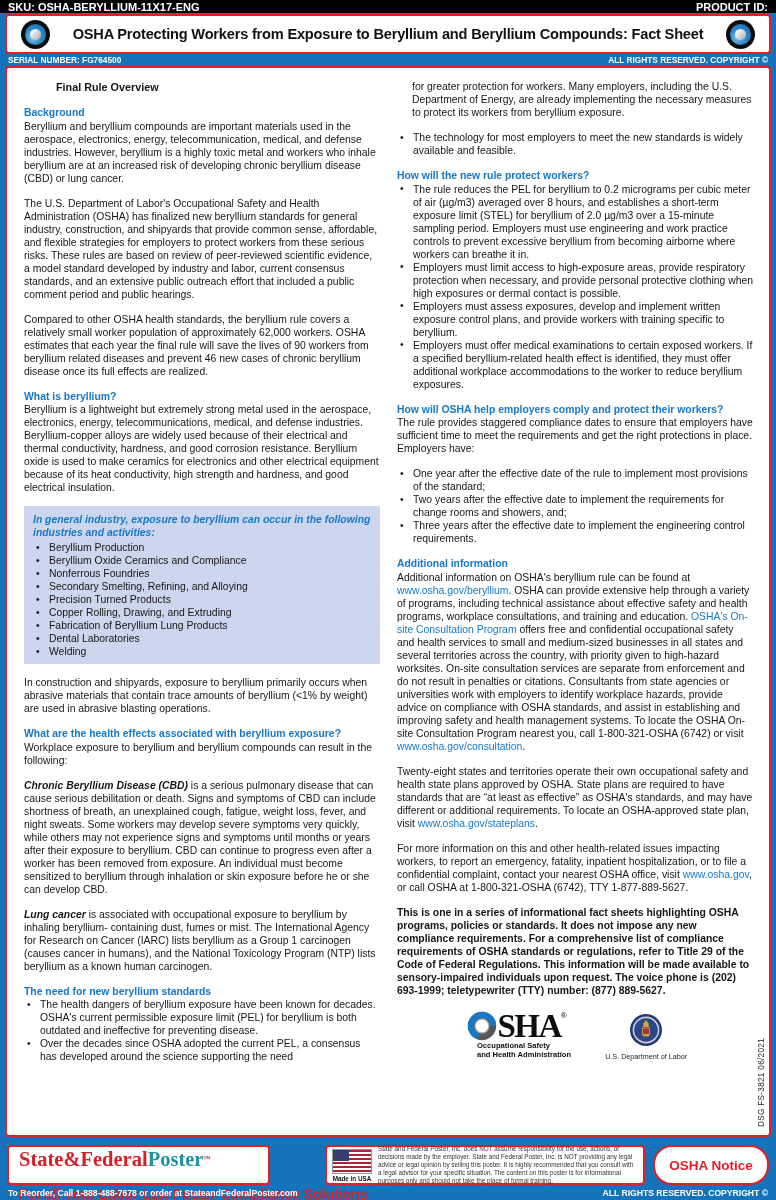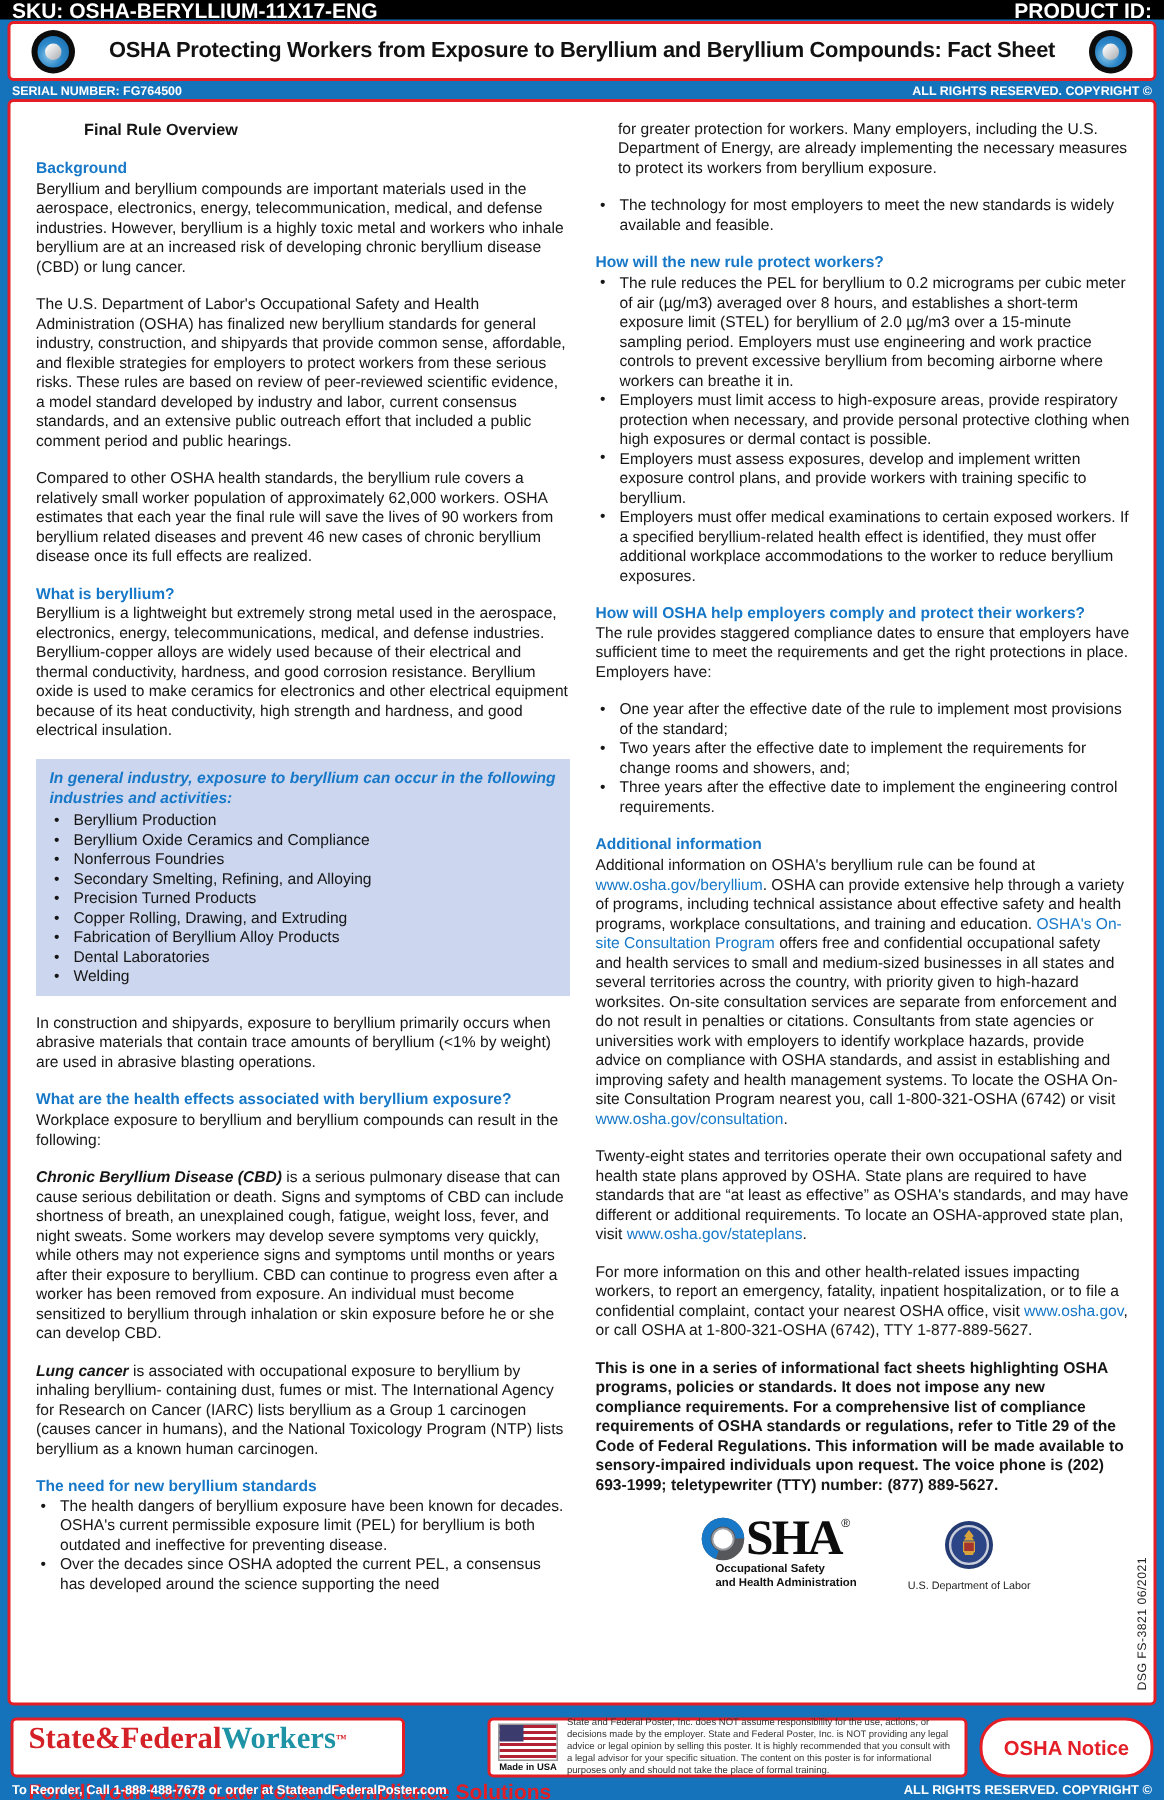--- a/index.html
+++ b/index.html
@@ -7,21 +7,21 @@
     width:776px; height:1200px;
     background:#1473bb;
     font-family:"Liberation Sans", sans-serif;
     position:relative;
     -webkit-font-smoothing:antialiased;
   }
   
   .topbar {
     height:13px; background:#000; color:#fff;
     display:flex; justify-content:space-between; align-items:center;
-    font-size:14px; font-weight:bold; padding:0 8px;gap:47px;
+    font-size:11px; font-weight:bold; padding:0 8px;gap:47px;
   }
   
   .header {
     margin:1px 5px 0 5px; background:#fff;
     border:2.5px solid #e31e26; border-radius:4px;
     height:40px; box-sizing:border-box;
     display:flex; align-items:center; justify-content:space-between;
     padding:0 14px;
   }
   .header-title {
@@ -140,21 +140,21 @@
         <p>Beryllium is a lightweight but extremely strong metal used in the aerospace, electronics, energy, telecommunications, medical, and defense industries. Beryllium-copper alloys are widely used because of their electrical and thermal conductivity, hardness, and good corrosion resistance. Beryllium oxide is used to make ceramics for electronics and other electrical equipment because of its heat conductivity, high strength and hardness, and good electrical insulation.</p>
         <div class="infobox">
           <div class="box-heading">In general industry, exposure to beryllium can occur in the following industries and activities:</div>
           <ul class="bullets">
             <li>Beryllium Production</li>
             <li>Beryllium Oxide Ceramics and Compliance</li>
             <li>Nonferrous Foundries</li>
             <li>Secondary Smelting, Refining, and Alloying</li>
             <li>Precision Turned Products</li>
             <li>Copper Rolling, Drawing, and Extruding</li>
-            <li>Fabrication of Beryllium Alloy Products</li>
+            <li>Fabrication of Beryllium Lung Products</li>
             <li>Dental Laboratories</li>
             <li>Welding</li>
           </ul>
         </div>
         <p>In construction and shipyards, exposure to beryllium primarily occurs when abrasive materials that contain trace amounts of beryllium (&lt;1% by weight) are used in abrasive blasting operations.</p>
         <div class="sec-heading">What are the health effects associated with beryllium exposure?</div>
         <p>Workplace exposure to beryllium and beryllium compounds can result in the following:</p>
         <p><span class="seg-bi">Chronic Beryllium Disease (CBD)</span><span> is a serious pulmonary disease that can cause serious debilitation or death. Signs and symptoms of CBD can include shortness of breath, an unexplained cough, fatigue, weight loss, fever, and night sweats. Some workers may develop severe symptoms very quickly, while others may not experience signs and symptoms until months or years after their exposure to beryllium. CBD can continue to progress even after a worker has been removed from exposure. An individual must become sensitized to beryllium through inhalation or skin exposure before he or she can develop CBD.</span></p>
         <p><span class="seg-bi">Lung cancer</span><span> is associated with occupational exposure to beryllium by inhaling beryllium- containing dust, fumes or mist. The International Agency for Research on Cancer (IARC) lists beryllium as a Group 1 carcinogen (causes cancer in humans), and the National Toxicology Program (NTP) lists beryllium as a known human carcinogen.</span></p>
         <div class="sec-heading">The need for new beryllium standards</div>
@@ -217,21 +217,21 @@
       </div>
     </div>
   </div>
   <div class="side-code">DSG  FS-3821    06/2021</div>
 </div>
 
 <div class="footer">
   <div class="footer-boxes">
     <div class="fbox brand-box">
       <div class="brand-line">
-        <span class="brand-red">State&amp;Federal</span><span class="brand-teal">Workers</span><span class="brand-tm">™</span>
+        <span class="brand-red">State&amp;Federal</span><span class="brand-teal">Poster</span><span class="brand-tm">™</span>
       </div>
       <div class="brand-tagline">For all your Labor Law Poster Compliance Solutions</div>
     </div>
     <div class="fbox legal-box">
       <div class="flag-wrap">
         <div class="flag">
             <div class="canton"></div>
           </div>
         <div class="made-usa">Made in USA</div>
       </div>

